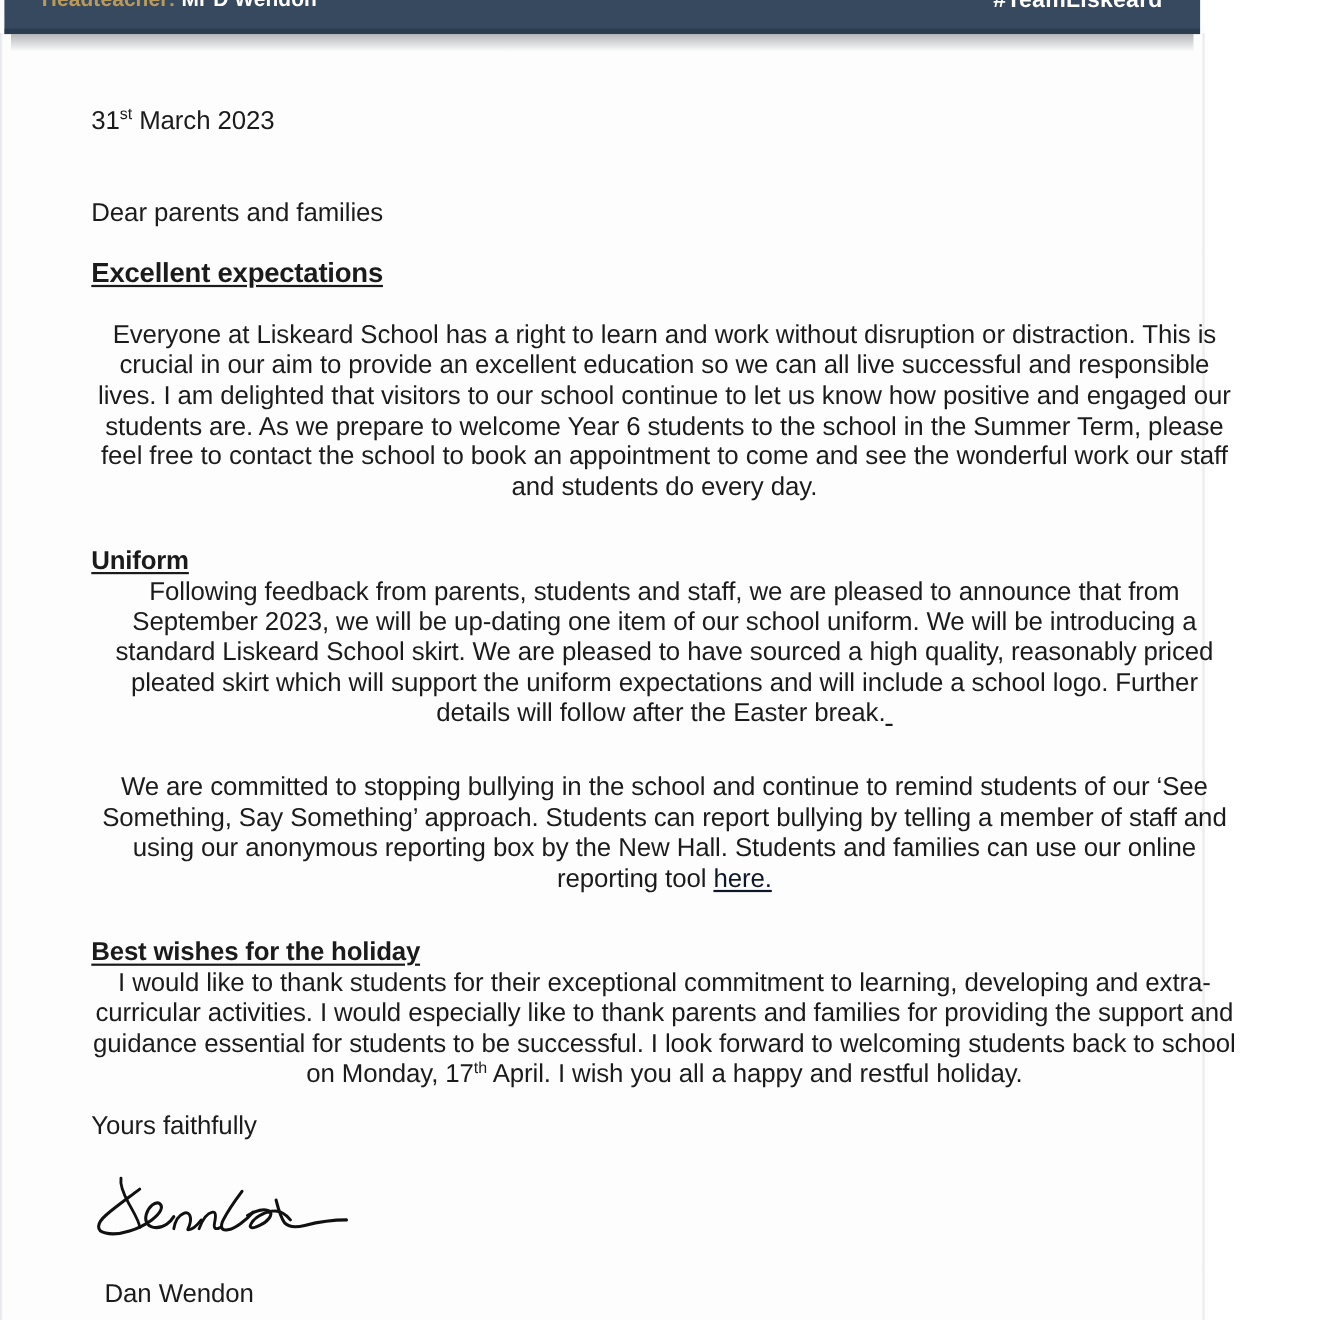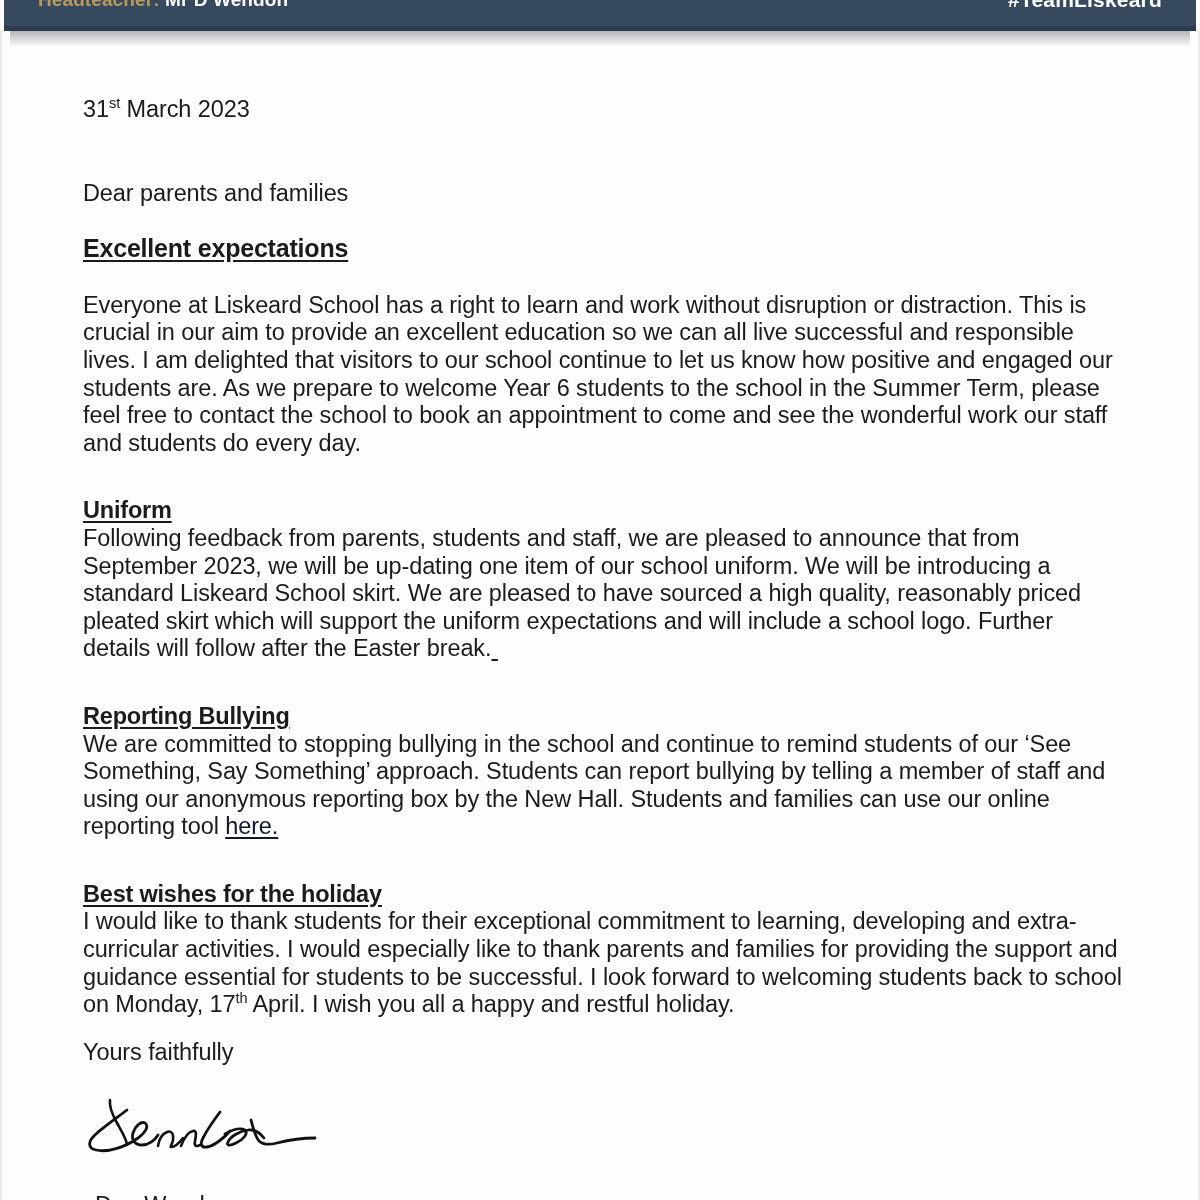--- a/index.html
+++ b/index.html
@@ -11,21 +11,21 @@
     width: 1200px;
     height: 1200px;
     overflow: hidden;
     font-family: "Liberation Sans", sans-serif;
     color: #1a1a1a;
   }
 
   
   .page {
     position: relative;
-    width: 1200px;
+    width: 1095px;
     height: 1200px;
     background: #fdfdfd;
     box-sizing: border-box;
   }
   
   .page-edge-left,
   .page-edge-right {
     position: absolute;
     top: 30px;
     bottom: 0;
@@ -113,21 +113,21 @@
   .sec-heading {
     font-weight: 700;
     text-decoration: underline;
     text-underline-offset: 3px;
     display: inline-block;
     letter-spacing: -0.2px;
   }
 
   .block { margin-top: 40px; }
   .block-title { margin: 0; }
-  .para { margin: 0; text-align: left; }
+  .para { margin: 0; text-align: center; }
   .para-after-title { margin-top: 0px; }
 
   
   .block-excellent { margin-top: 28px; }
   .block-excellent .sec-heading { font-size: 25px; }
   .block-excellent .para { margin-top: 28px; }
 
   sup {
     font-size: .62em;
     vertical-align: super;
@@ -189,23 +189,20 @@
     </div>
 
     <div class="block">
       <p class="block-title">
         <span class="sec-heading">Uniform</span>
       </p>
       <p class="para para-after-title"><span>Following feedback from parents, students and staff, we are pleased to announce that from September 2023, we will be up-dating one item of our school uniform. We will be introducing a standard Liskeard School skirt. We are pleased to have sourced a high quality, reasonably priced pleated skirt which will support the uniform expectations and will include a school logo. Further details will follow after the Easter break.</span><span class="trail-underline">&nbsp;</span></p>
     </div>
 
     <div class="block">
-      <p class="block-title">
-        <span class="sec-heading">Reporting Bullying</span>
-      </p>
       <p class="para para-after-title"><span>We are committed to stopping bullying in the school and continue to remind students of our ‘See Something, Say Something’ approach. Students can report bullying by telling a member of staff and using our anonymous reporting box by the New Hall. Students and families can use our online reporting tool </span><a class="link" href="#">here.</a></p>
     </div>
 
     <div class="block">
       <p class="block-title">
         <span class="sec-heading">Best wishes for the holiday</span>
       </p>
       <p class="para para-after-title"><span>I would like to thank students for their exceptional commitment to learning, developing and extra-curricular activities. I would especially like to thank parents and families for providing the support and guidance essential for students to be successful. I look forward to welcoming students back to school on Monday, 17</span><sup>th</sup><span> April. I wish you all a happy and restful holiday.</span></p>
     </div>
 

